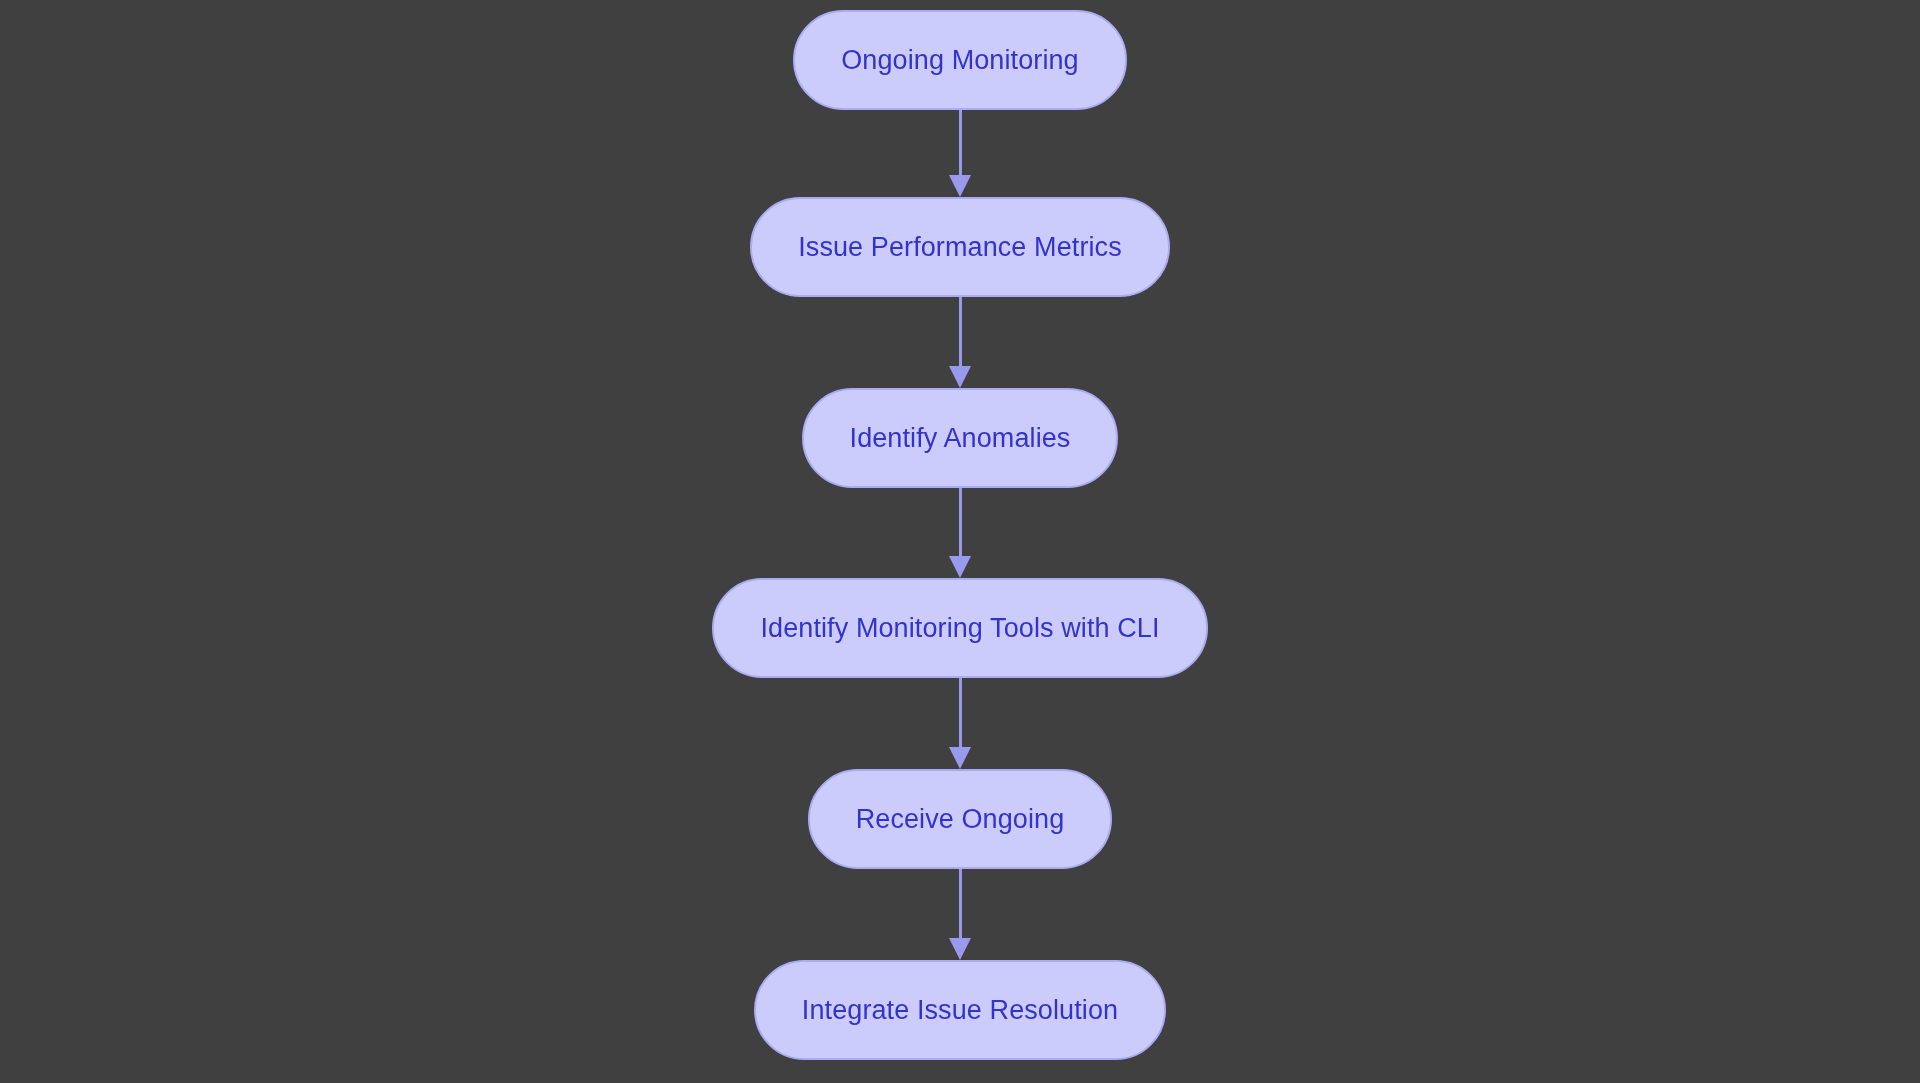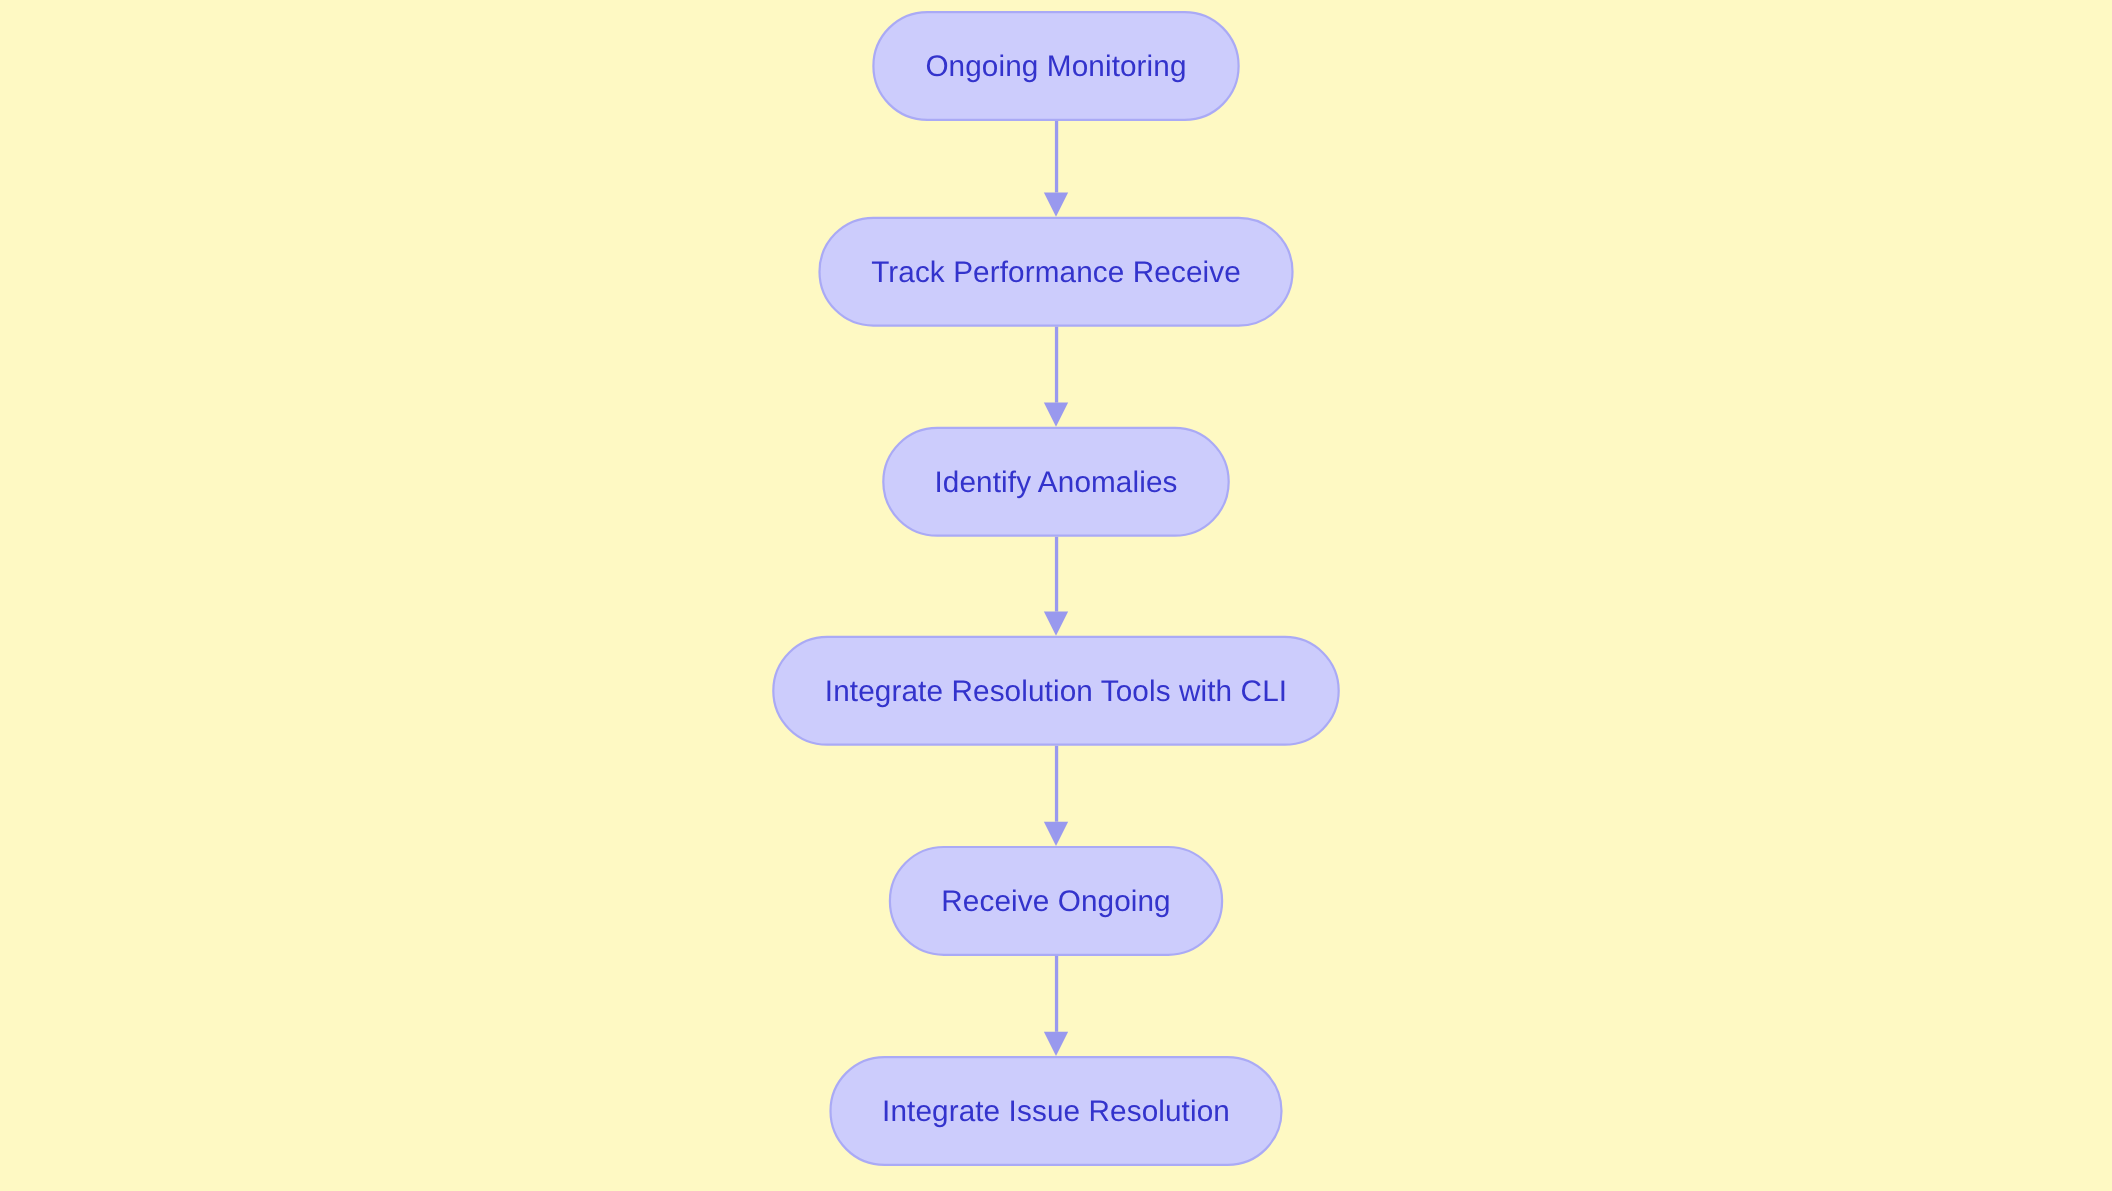--- a/index.html
+++ b/index.html
@@ -12,21 +12,21 @@
     width: 1920px;
     height: 1083px;
     overflow: hidden;
     font-family: "Liberation Sans", sans-serif;
   }
 
   #flow-canvas {
     position: relative;
     width: 1920px;
     height: 1083px;
-    background: #fef9c3;
+    background: #404040;
   }
 
   
   .flow-column {
     position: absolute;
     left: 0;
     top: 0;
     width: 1920px;
     height: 1083px;
     display: flex;
@@ -100,39 +100,39 @@
     <div class="node">
       <span class="node-label">Ongoing Monitoring</span>
     </div>
 
     <div class="connector gap-1">
       <div class="stem"></div>
       <div class="head"></div>
     </div>
 
     <div class="node">
-      <span class="node-label">Track Performance Receive</span>
+      <span class="node-label">Issue Performance Metrics</span>
     </div>
 
     <div class="connector gap-2">
       <div class="stem"></div>
       <div class="head"></div>
     </div>
 
     <div class="node">
       <span class="node-label">Identify Anomalies</span>
     </div>
 
     <div class="connector gap-3">
       <div class="stem"></div>
       <div class="head"></div>
     </div>
 
     <div class="node">
-      <span class="node-label">Integrate Resolution Tools with CLI</span>
+      <span class="node-label">Identify Monitoring Tools with CLI</span>
     </div>
 
     <div class="connector gap-4">
       <div class="stem"></div>
       <div class="head"></div>
     </div>
 
     <div class="node">
       <span class="node-label">Receive Ongoing</span>
     </div>

